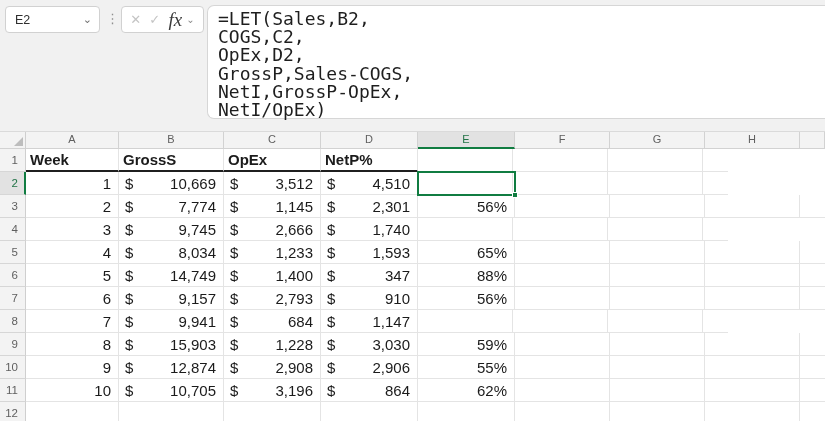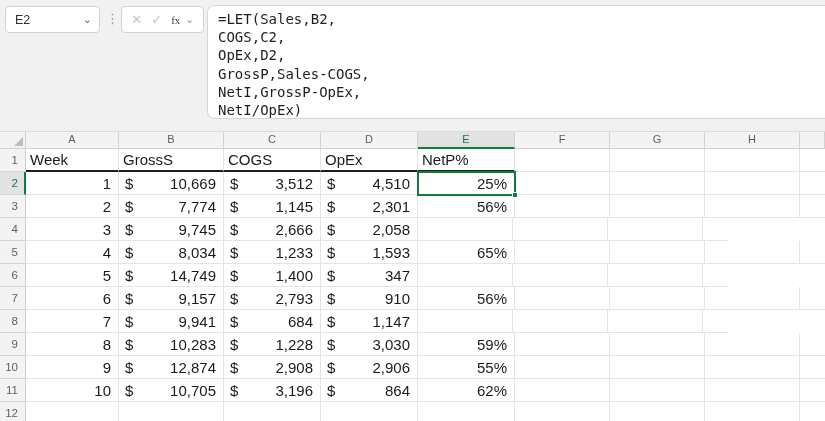--- a/index.html
+++ b/index.html
@@ -14,28 +14,28 @@
               display:flex; align-items:center; padding:0 7px 0 9px;
               font-size:12.5px; color:#2e2e2e; }
   .name-box .val { flex:1; }
   .chev { color:#6f6f6f; font-size:11px; line-height:1; }
   .dots { position:absolute; left:106px; top:11px; color:#8f8f8f; font-size:13px;
           letter-spacing:0; }
   .fx-group { position:absolute; left:121px; top:6px; width:83px; height:27px;
               background:#fff; border:1px solid #d1d1d1; border-radius:4px;
               display:flex; align-items:center; justify-content:space-evenly; }
   .btn-dis { color:#c4c4c4; font-size:13px; }
-  .fx-lbl { font-family:"Liberation Serif", serif; 
-            font-size:11px; color:#3c3c3c; }
+  .fx-lbl { font-family:"Liberation Serif", serif; font-style:italic;
+            font-size:19px; color:#3c3c3c; }
   .fx-chev { color:#8a8a8a; font-size:10px; margin-left:-4px; }
   .formula-box { position:absolute; left:207px; top:5px; width:618px; height:114px;
                  background:#fff; border:1px solid #d6d6d6; border-right:none;
                  border-radius:7px 0 0 7px; padding:4px 8px 0 10px;
                  font-family:"DejaVu Sans Mono","Liberation Mono", monospace;
-                 font-size:14px; color:#1e1e1e; }
+                 font-size:18px; color:#1e1e1e; }
   .formula-box .fline { height:18.2px; line-height:18.2px; white-space:pre; }
 
   
   .grid { position:absolute; left:0; top:131px; width:825px; height:290px;
           background:#fff; overflow:hidden; border-top:1px solid #dadada; }
   .colhead { display:flex; height:17px; }
   .colhead .corner { width:26px; height:17px; background:#f3f3f3;
                      border-right:1px solid #cfcfcf; border-bottom:1px solid #d2d2d2;
                      position:relative; }
   .corner-tri { position:absolute; right:2px; bottom:2px; width:0; height:0;
@@ -52,21 +52,21 @@
          padding-right:7px; }
   .gut.sel { background:#e2e2e2; color:#217346; border-right:2px solid #107C41;
              padding-right:6px; }
   .cell { border-right:1px solid #e4e4e4; border-bottom:1px solid #e4e4e4;
           font-size:15px; color:#1b1b1b; display:flex; align-items:center;
           overflow:hidden; }
   .wA{width:93px;} .wB{width:105px;} .wC{width:97px;} .wD{width:97px;}
   .wE{width:97px;} .wF{width:95px;} .wG{width:95px;} .wH{width:95px;} .wI{width:25px; border-right:none;}
   .cell.num { justify-content:flex-end; padding-right:7px; }
   .cell.acct { justify-content:space-between; padding:0 7px 0 6px; }
-  .cell.hdr { font-weight:normal; padding-left:4px; border-bottom:2px solid #1f1f1f; }
+  .cell.hdr { font-weight:bold; padding-left:4px; border-bottom:2px solid #1f1f1f; }
   
   .sel-box { position:absolute; left:417px; top:39px; width:99px; height:25px;
              border:2px solid #107C41; pointer-events:none; }
   .fill-handle { position:absolute; right:-4px; bottom:-4px; width:6px; height:6px;
                  background:#107C41; border:1px solid #fff; }
 </style>
 </head>
 <body>
 
 <div class="topbar">
@@ -105,21 +105,20 @@
     <div class="col wF">F</div>
     <div class="col wG">G</div>
     <div class="col wH">H</div>
     <div class="col wI"></div>
   </div>
 
   <div class="row">
     <div class="gut">1</div>
     <div class="cell hdr wA">Week</div>
     <div class="cell hdr wB">GrossS</div>
-    <div class="cell hdr wC">COGS</div>
     <div class="cell hdr wD">OpEx</div>
     <div class="cell hdr wE">NetP%</div>
     <div class="cell wF"></div>
     <div class="cell wG"></div>
     <div class="cell wH"></div>
     <div class="cell wI"></div>
   </div>
 
   <div id="sheet-rows">
       <div class="row">
@@ -130,21 +129,20 @@
       <span>10,669</span>
     </div>
     <div class="cell acct wC">
       <span>$</span>
       <span>3,512</span>
     </div>
     <div class="cell acct wD">
       <span>$</span>
       <span>4,510</span>
     </div>
-    <div class="cell num wE">25%</div>
     <div class="cell wF"></div>
     <div class="cell wG"></div>
     <div class="cell wH"></div>
     <div class="cell wI"></div>
   </div>
       <div class="row">
     <div class="gut">3</div>
     <div class="cell num wA">2</div>
     <div class="cell acct wB">
       <span>$</span>
@@ -170,21 +168,21 @@
     <div class="cell acct wB">
       <span>$</span>
       <span>9,745</span>
     </div>
     <div class="cell acct wC">
       <span>$</span>
       <span>2,666</span>
     </div>
     <div class="cell acct wD">
       <span>$</span>
-      <span>2,058</span>
+      <span>1,740</span>
     </div>
     <div class="cell wF"></div>
     <div class="cell wG"></div>
     <div class="cell wH"></div>
     <div class="cell wI"></div>
   </div>
       <div class="row">
     <div class="gut">5</div>
     <div class="cell num wA">4</div>
     <div class="cell acct wB">
@@ -213,20 +211,21 @@
       <span>14,749</span>
     </div>
     <div class="cell acct wC">
       <span>$</span>
       <span>1,400</span>
     </div>
     <div class="cell acct wD">
       <span>$</span>
       <span>347</span>
     </div>
+    <div class="cell num wE">88%</div>
     <div class="cell wF"></div>
     <div class="cell wG"></div>
     <div class="cell wH"></div>
     <div class="cell wI"></div>
   </div>
       <div class="row">
     <div class="gut">7</div>
     <div class="cell num wA">6</div>
     <div class="cell acct wB">
       <span>$</span>
@@ -264,21 +263,21 @@
     <div class="cell wF"></div>
     <div class="cell wG"></div>
     <div class="cell wH"></div>
     <div class="cell wI"></div>
   </div>
       <div class="row">
     <div class="gut">9</div>
     <div class="cell num wA">8</div>
     <div class="cell acct wB">
       <span>$</span>
-      <span>10,283</span>
+      <span>15,903</span>
     </div>
     <div class="cell acct wC">
       <span>$</span>
       <span>1,228</span>
     </div>
     <div class="cell acct wD">
       <span>$</span>
       <span>3,030</span>
     </div>
     <div class="cell num wE">59%</div>

